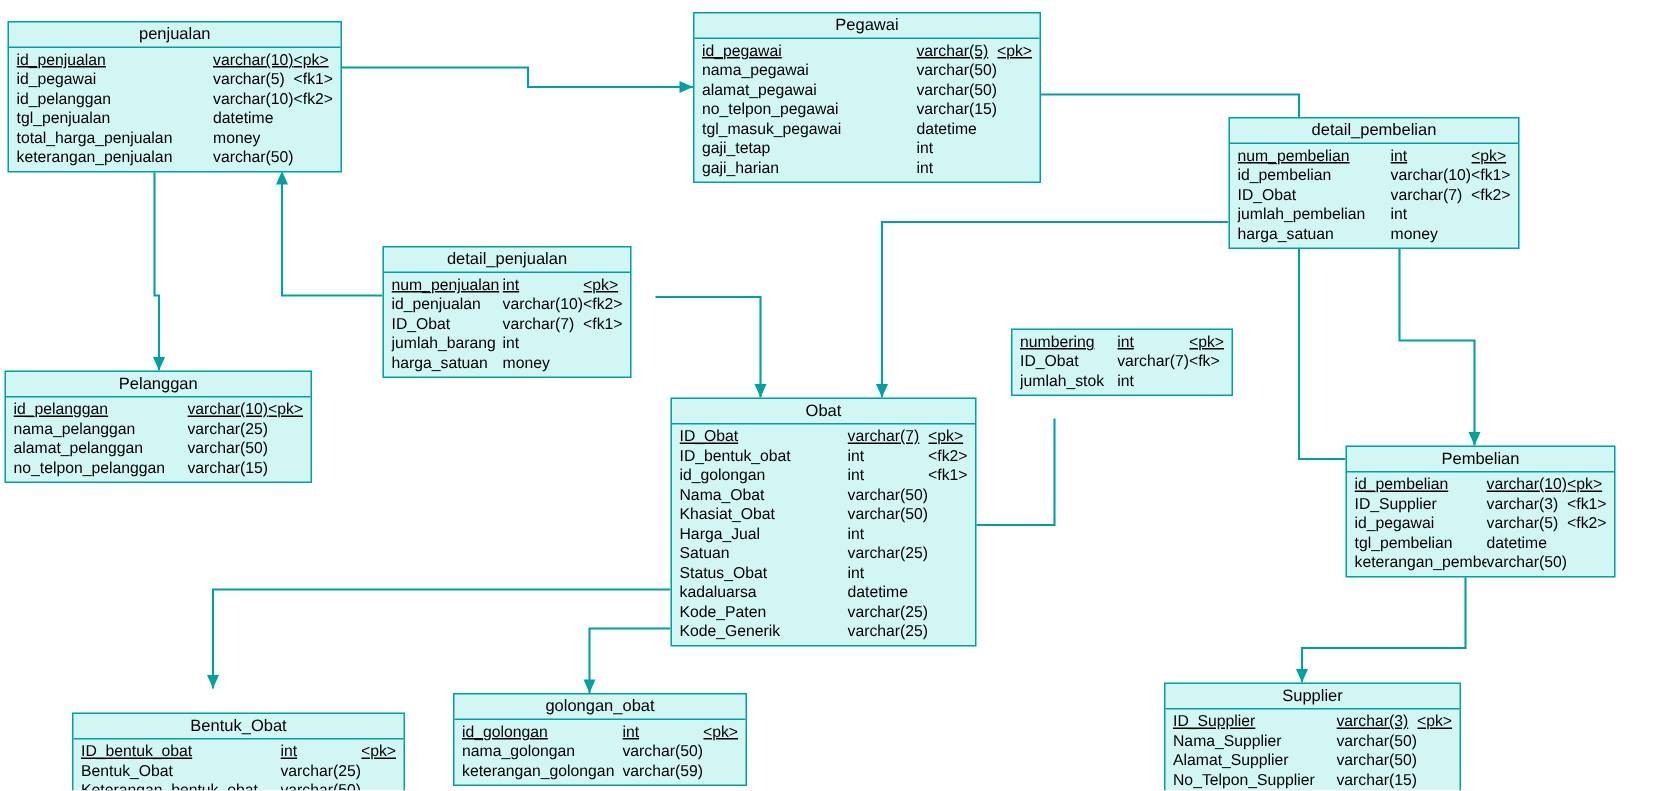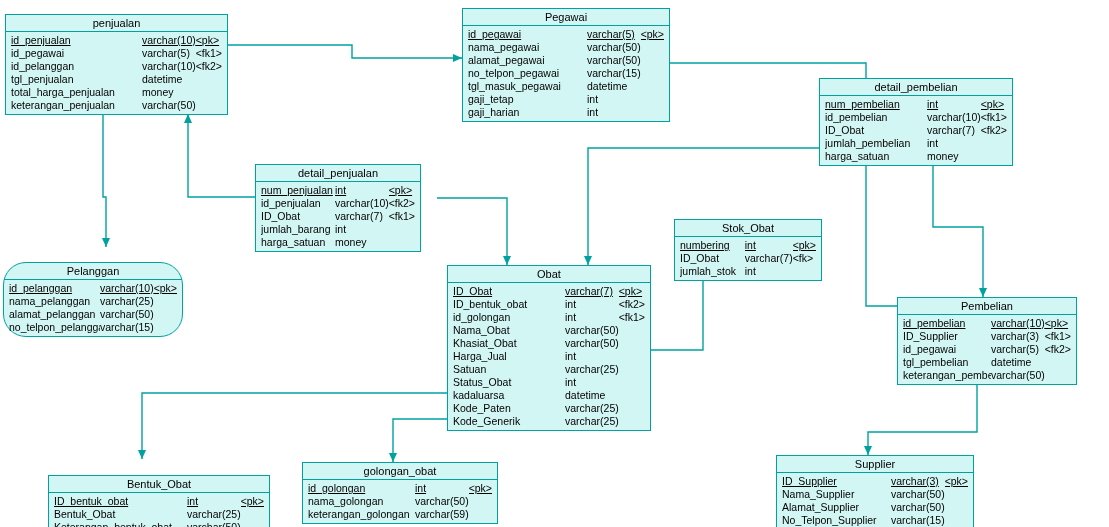--- a/index.html
+++ b/index.html
@@ -90,21 +90,21 @@
         <span class="cell">datetime</span>
         <span class="cell"></span>
         <span class="cell">total_harga_penjualan</span>
         <span class="cell">money</span>
         <span class="cell"></span>
         <span class="cell">keterangan_penjualan</span>
         <span class="cell">varchar(50)</span>
         <span class="cell"></span>
       </div>
     </div>
-    <div class="tbl" style="left: 462px; top: 8px; width: 208px;">
+    <div class="tbl" style="left: 462px; top: 8px; width: 232px;">
       <div class="tbl-header">Pegawai</div>
       <div class="tbl-body">
         <span class="cell pk">id_pegawai</span>
         <span class="cell pk">varchar(5)</span>
         <span class="cell pk">&lt;pk&gt;</span>
         <span class="cell">nama_pegawai</span>
         <span class="cell">varchar(50)</span>
         <span class="cell"></span>
         <span class="cell">alamat_pegawai</span>
         <span class="cell">varchar(50)</span>
@@ -157,34 +157,33 @@
         <span class="cell">&lt;fk1&gt;</span>
         <span class="cell">jumlah_barang</span>
         <span class="cell">int</span>
         <span class="cell"></span>
         <span class="cell">harga_satuan</span>
         <span class="cell">money</span>
         <span class="cell"></span>
       </div>
     </div>
     <div class="tbl" style="left: 674px; top: 219px; width: 148px;">
-      <div class="tbl-header">Stok_Obat</div>
       <div class="tbl-body">
         <span class="cell pk">numbering</span>
         <span class="cell pk">int</span>
         <span class="cell pk">&lt;pk&gt;</span>
         <span class="cell">ID_Obat</span>
         <span class="cell">varchar(7)</span>
         <span class="cell">&lt;fk&gt;</span>
         <span class="cell">jumlah_stok</span>
         <span class="cell">int</span>
         <span class="cell"></span>
       </div>
     </div>
-    <div class="tbl" style="left: 3px; top: 262px; width: 180px; border-radius: 23px;">
+    <div class="tbl" style="left: 3px; top: 247px; width: 205px;">
       <div class="tbl-header">Pelanggan</div>
       <div class="tbl-body">
         <span class="cell pk">id_pelanggan</span>
         <span class="cell pk">varchar(10)</span>
         <span class="cell pk">&lt;pk&gt;</span>
         <span class="cell">nama_pelanggan</span>
         <span class="cell">varchar(25)</span>
         <span class="cell"></span>
         <span class="cell">alamat_pelanggan</span>
         <span class="cell">varchar(50)</span>

